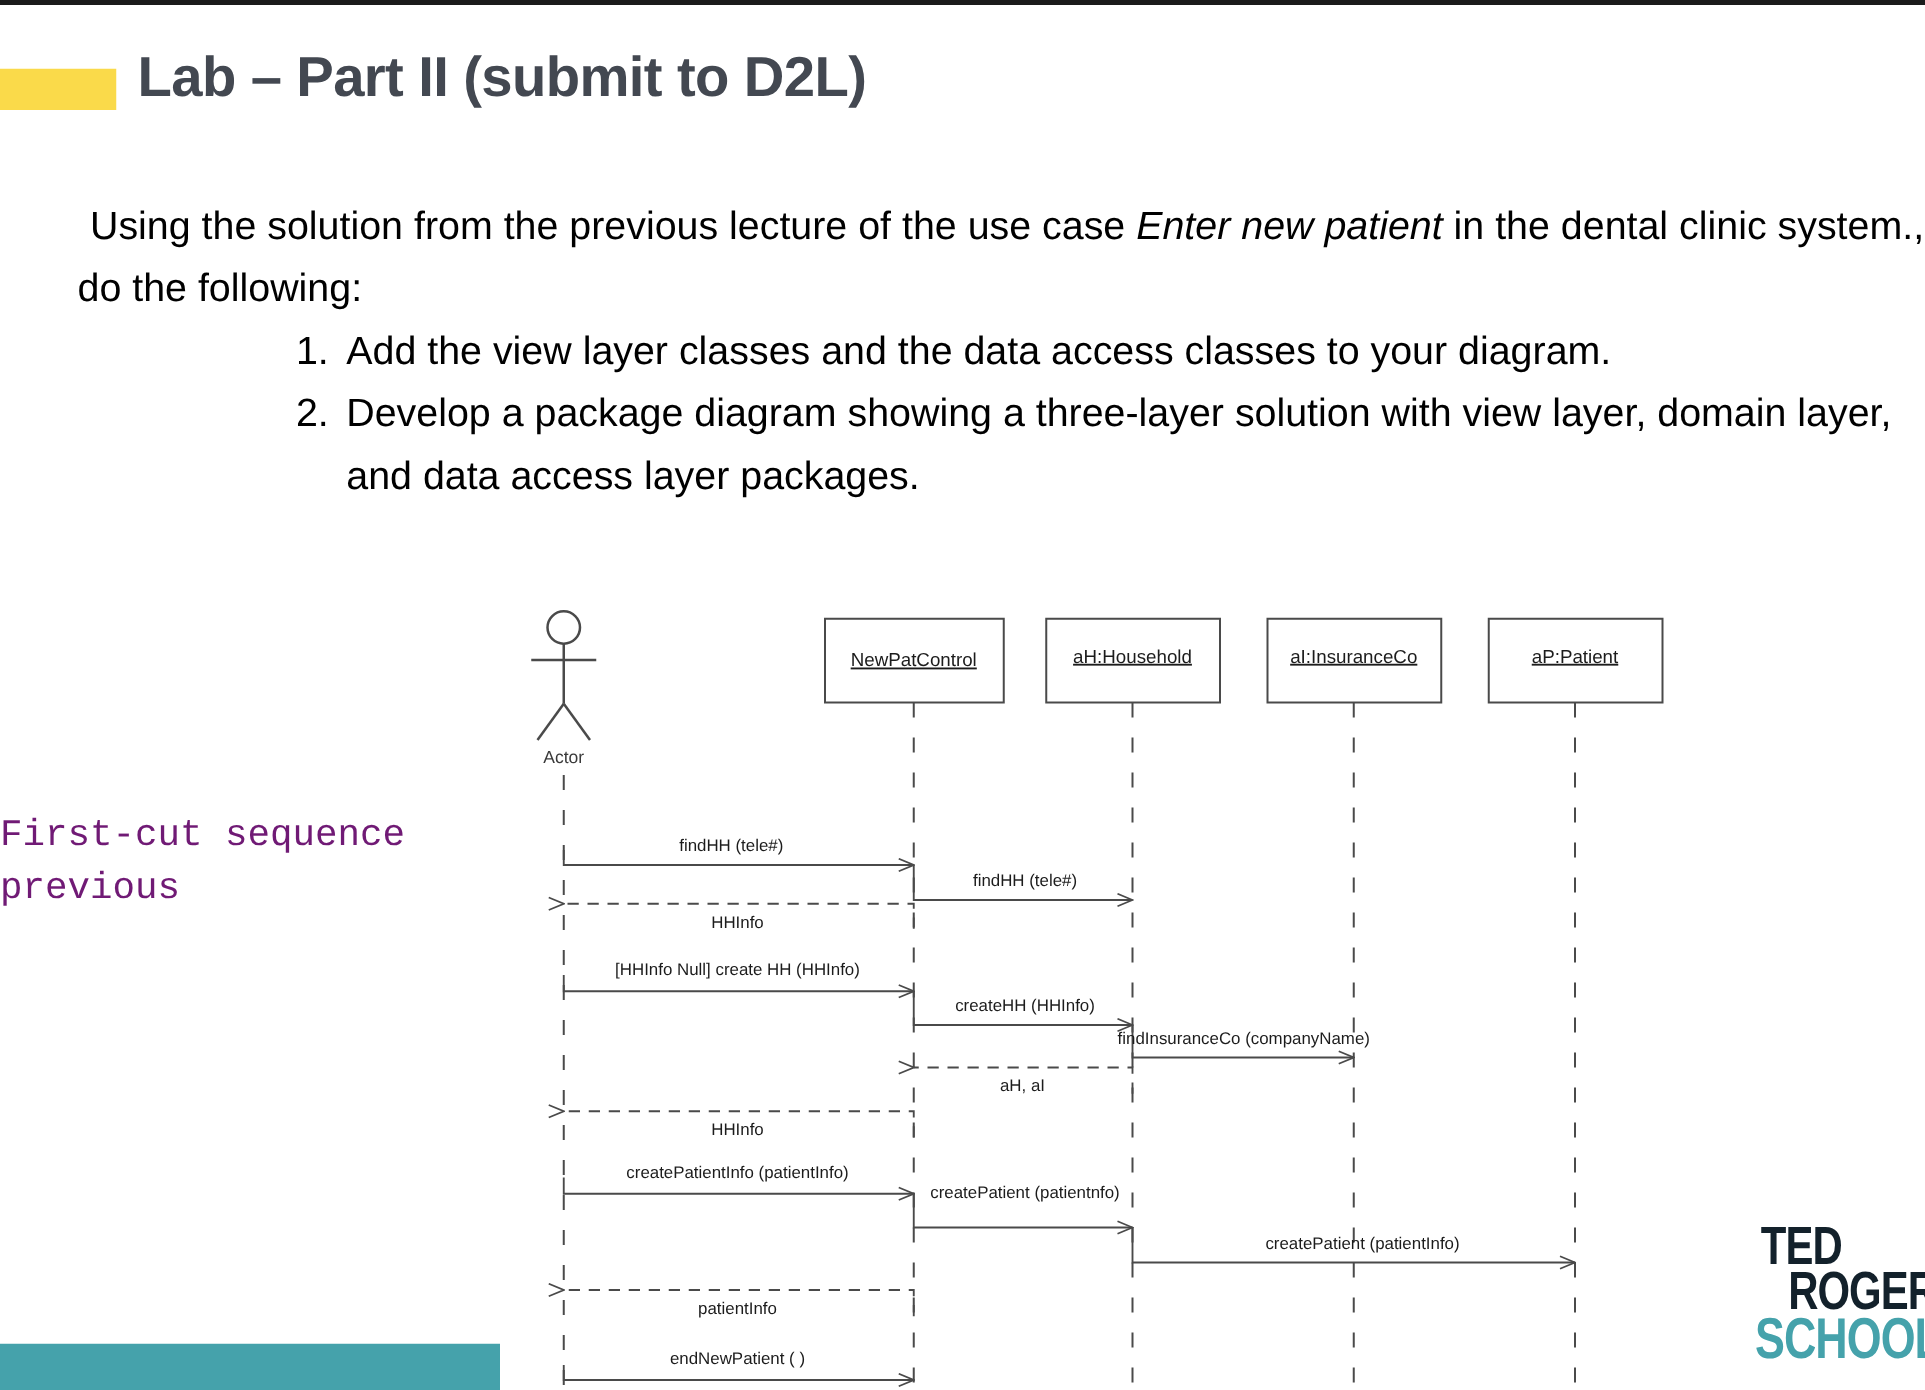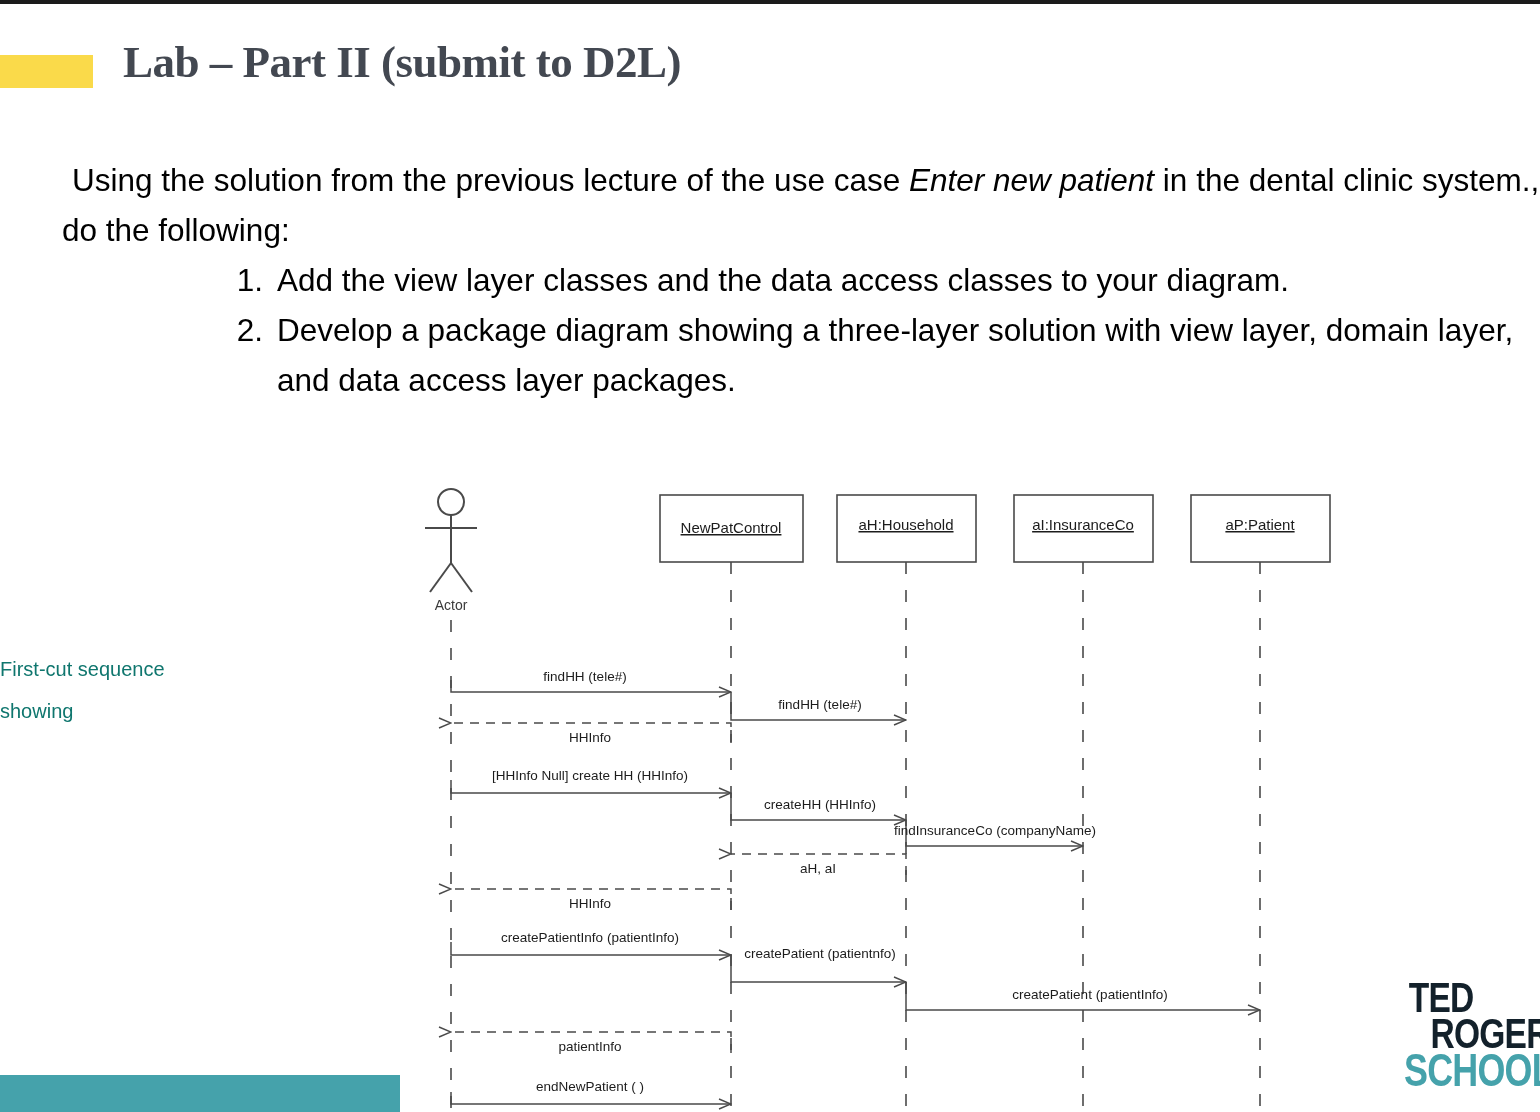--- a/index.html
+++ b/index.html
@@ -11,23 +11,23 @@
     overflow:hidden;
     position:relative;
   }
   #slide{position:relative;width:1540px;height:1112px;overflow:hidden;background:#fff;}
 
   .top-rule{position:absolute;left:0;top:0;width:1540px;height:4px;background:#1b1b1b;}
 
   .title-accent{position:absolute;left:0;top:55px;width:93px;height:33px;background:#FADA4A;}
   .slide-title{
     position:absolute;left:110px;top:36px;
-    font-family:Liberation Serif, serif;
+    font-family:Liberation Sans, sans-serif;
     font-weight:bold;font-size:45px;letter-spacing:-0.5px;
-    color:#434851;white-space:nowrap;margin-left:13px;
+    color:#434851;white-space:nowrap;
   }
 
   .body-block{position:absolute;left:62px;top:155px;width:1490px;}
   .body-para{
     font-family:"Liberation Sans", sans-serif;
     font-size:31.5px;line-height:50px;color:#000;
     text-indent:10px;margin:0;
   }
   .body-para i{}
 
@@ -39,22 +39,22 @@
   ol.steps li{
     position:relative;padding-left:215px;margin:0;
   }
   ol.steps li .num{
     position:absolute;left:155px;top:0;width:46px;text-align:right;
   }
   ol.steps li .txt{display:block;}
 
   .side-label{
     position:absolute;left:0;top:648px;width:400px;
-    font-family:Liberation Sans, sans-serif;
-    font-size:20px;line-height:42px;color:#0f766e;
+    font-family:Liberation Mono, monospace;
+    font-size:30px;line-height:42px;color:#701a75;
   }
 
   .diagram{position:absolute;left:400px;top:480px;width:1000px;height:640px;}
   .diagram svg{display:block;}
 
   .teal-bar{position:absolute;left:0;top:1075px;width:400px;height:37px;background:#45A2AB;}
 
   .logo{
     position:absolute;left:1404px;top:980px;width:190px;
     font-family:"Liberation Sans", sans-serif;
@@ -88,21 +88,21 @@
       </li>
       <li>
         <span class="num">2.</span>
         <span class="txt">Develop a package diagram showing a three-layer solution with view layer, domain layer, and data access layer packages.</span>
       </li>
     </ol>
   </div>
 
   <div class="side-label">
     <div>First-cut sequence</div>
-    <div>showing</div>
+    <div>previous</div>
   </div>
 
   <div class="diagram">
     <svg width="1000" height="640" viewBox="0 0 1000 640" xmlns="http://www.w3.org/2000/svg">
       <defs>
         <marker id="ah" markerWidth="14" markerHeight="12" refX="13" refY="6" orient="auto" markerUnits="userSpaceOnUse">
           <path d="M1,1 L13,6 L1,11" fill="none" stroke="#4a4a4a" stroke-width="1.4"></path>
         </marker>
         <marker id="ahl" markerWidth="14" markerHeight="12" refX="1" refY="6" orient="auto" markerUnits="userSpaceOnUse">
           <path d="M13,1 L1,6 L13,11" fill="none" stroke="#4a4a4a" stroke-width="1.4"></path>

